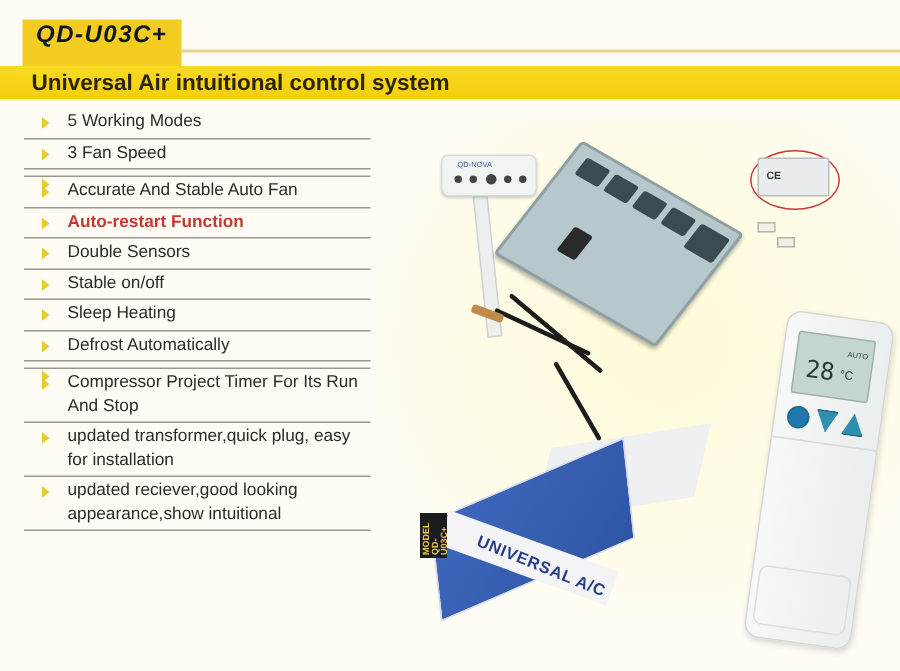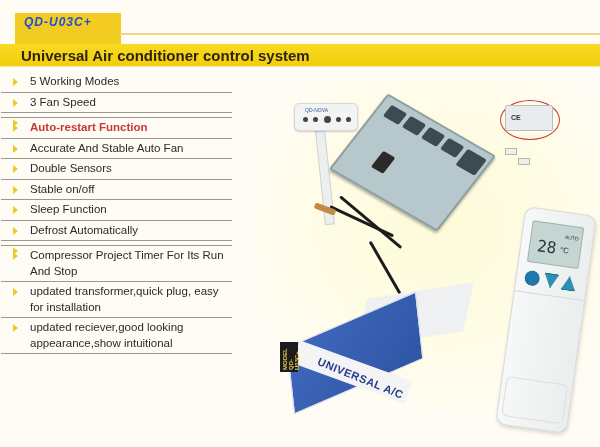--- a/index.html
+++ b/index.html
@@ -9,40 +9,40 @@
     font-family: "Liberation Sans", sans-serif;
     position: relative;
   }
   .glow {
     position: absolute; left: 250px; top: 80px; width: 350px; height: 330px;
     background: radial-gradient(ellipse at 55% 45%, #fdfbd8 0%, #fffce8 50%, rgba(255,252,246,0) 80%);
   }
   .model-tab {
     position: absolute; left: 15px; top: 13px; width: 106px; height: 33px;
     background: #f3cc22;
-    color: #1d4ed8;
+    color: #0f172a;
     font-weight: bold; font-style: italic;
-    font-size: 12px; letter-spacing: 1px;
+    font-size: 16px; letter-spacing: 1px;
     padding: 2px 0 0 9px;
   }
   .top-rule {
     position: absolute; left: 120px; top: 33px; width: 480px; height: 2px;
     background: #ead38a;
   }
   .title-band {
     position: absolute; left: 0; top: 44px; width: 600px; height: 23px;
     background: linear-gradient(#f8da22, #f3cf0c);
     border-bottom: 1px solid #f6e99a;
   }
   .title-band span {
     position: absolute; left: 21px; top: 3px;
     font-size: 15px; font-weight: bold; color: #2c2410;
   }
   .features {
-    position: absolute; left: 1px; top: 72px; width: 231px;
+    position: absolute; left: 16px; top: 72px; width: 231px;
     list-style: none;
   }
   .feature {
     position: relative;
     border-bottom: 1px solid #9b9890;
     padding: 2px 0 2px 29px;
     font-size: 11.5px; line-height: 15.5px; color: #2a2a2a;
   }
   .feature.accent { color: #c43a32; font-weight: bold; }
   .bullet {
@@ -139,32 +139,32 @@
 <body>
 
 <div class="glow"></div>
 
 <div class="model-tab">
   <span>QD-U03C+</span>
 </div>
 <div class="top-rule"></div>
 
 <div class="title-band">
-  <span>Universal Air conditioner control system</span>
+  <span>Universal Air intuitional control system</span>
 </div>
 
 <ul class="features">
   <li class="feature"><i class="bullet"></i><span>5 Working Modes</span></li>
   <li class="feature"><i class="bullet"></i><span>3 Fan Speed</span></li>
   <li class="feature"><i class="bullet"></i></li>
+  <li class="feature"><i class="bullet"></i><span>Accurate And Stable Auto Fan</span></li>
   <li class="feature accent"><i class="bullet"></i><span>Auto-restart Function</span></li>
-  <li class="feature"><i class="bullet"></i><span>Accurate And Stable Auto Fan</span></li>
   <li class="feature"><i class="bullet"></i><span>Double Sensors</span></li>
   <li class="feature"><i class="bullet"></i><span>Stable on/off</span></li>
-  <li class="feature"><i class="bullet"></i><span>Sleep Function</span></li>
+  <li class="feature"><i class="bullet"></i><span>Sleep Heating</span></li>
   <li class="feature"><i class="bullet"></i><span>Defrost Automatically</span></li>
   <li class="feature"><i class="bullet"></i></li>
   <li class="feature"><i class="bullet"></i><span>Compressor Project Timer For Its Run And Stop</span></li>
   <li class="feature"><i class="bullet"></i><span>updated transformer,quick plug, easy for installation</span></li>
   <li class="feature"><i class="bullet"></i><span>updated reciever,good looking appearance,show intuitional</span></li>
 </ul>
 
 <div class="ribbon"></div>
 <div class="display-panel">
   <span class="brand">QD-NOVA</span>

